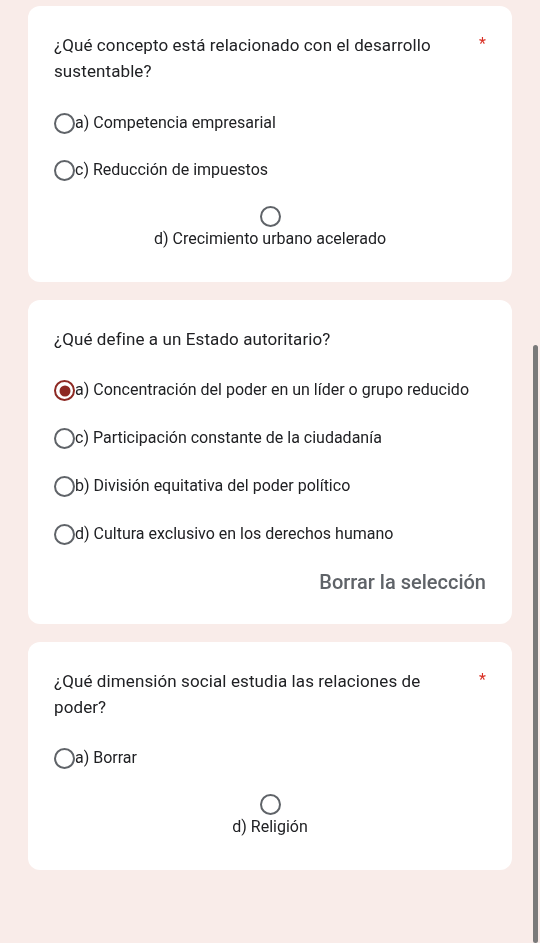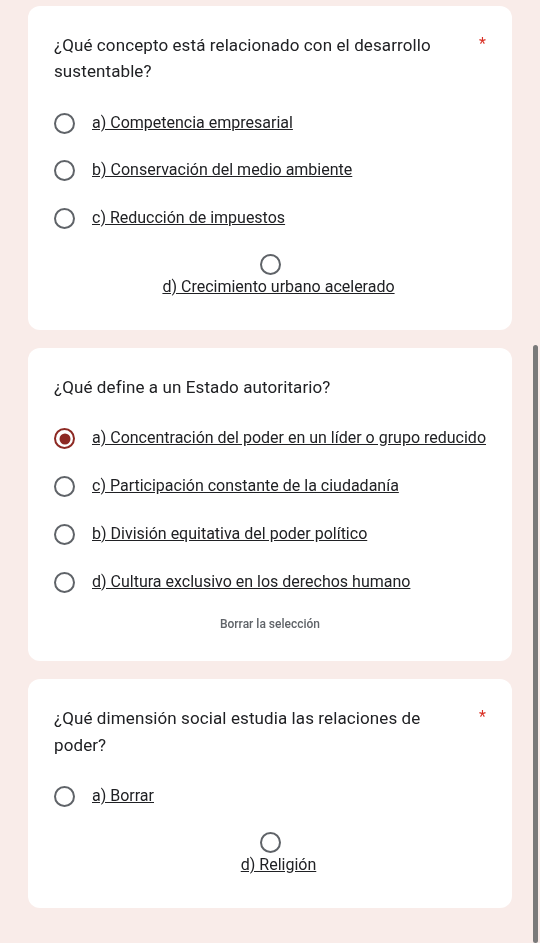--- a/index.html
+++ b/index.html
@@ -50,28 +50,26 @@
       content:"";
       position:absolute;
       top:50%; left:50%;
       width:11px; height:11px;
       background:#8d2923;
       border-radius:50%;
       transform:translate(-50%,-50%);
     }
     .option-label {
       font-size:16px;
-      margin-left:17px;
       line-height:1.55;
       color:#202124;
-      text-decoration:underline;
     }
     .clear-link {
-      text-align:center;
-      font-size:12px;
+      text-align:right;
+      font-size:20px;
       color:#5f6368;
       font-weight:500;
       cursor:pointer;
     }
     .scroll-indicator {
       position:fixed;
       right:2px;
       top:345px;
       width:5px;
       height:598px;
@@ -83,24 +81,20 @@
 <body>
 
 <div class="card">
   <div class="question-row">
     <span class="question-text"> ¿Qué concepto está relacionado con el desarrollo sustentable?</span>
     <span class="required">*</span>
   </div>
   <div class="option">
     <span class="radio"></span>
     <span class="option-label">a) Competencia empresarial</span>
-  </div>
-  <div class="option">
-    <span class="radio"></span>
-    <span class="option-label">b) Conservación del medio ambiente</span>
   </div>
   <div class="option">
     <span class="radio"></span>
     <span class="option-label">c) Reducción de impuestos</span>
   </div>
   <div class="option">
     <span class="radio"></span>
     <span class="option-label">d) Crecimiento urbano acelerado</span>
   </div>
 </div>

